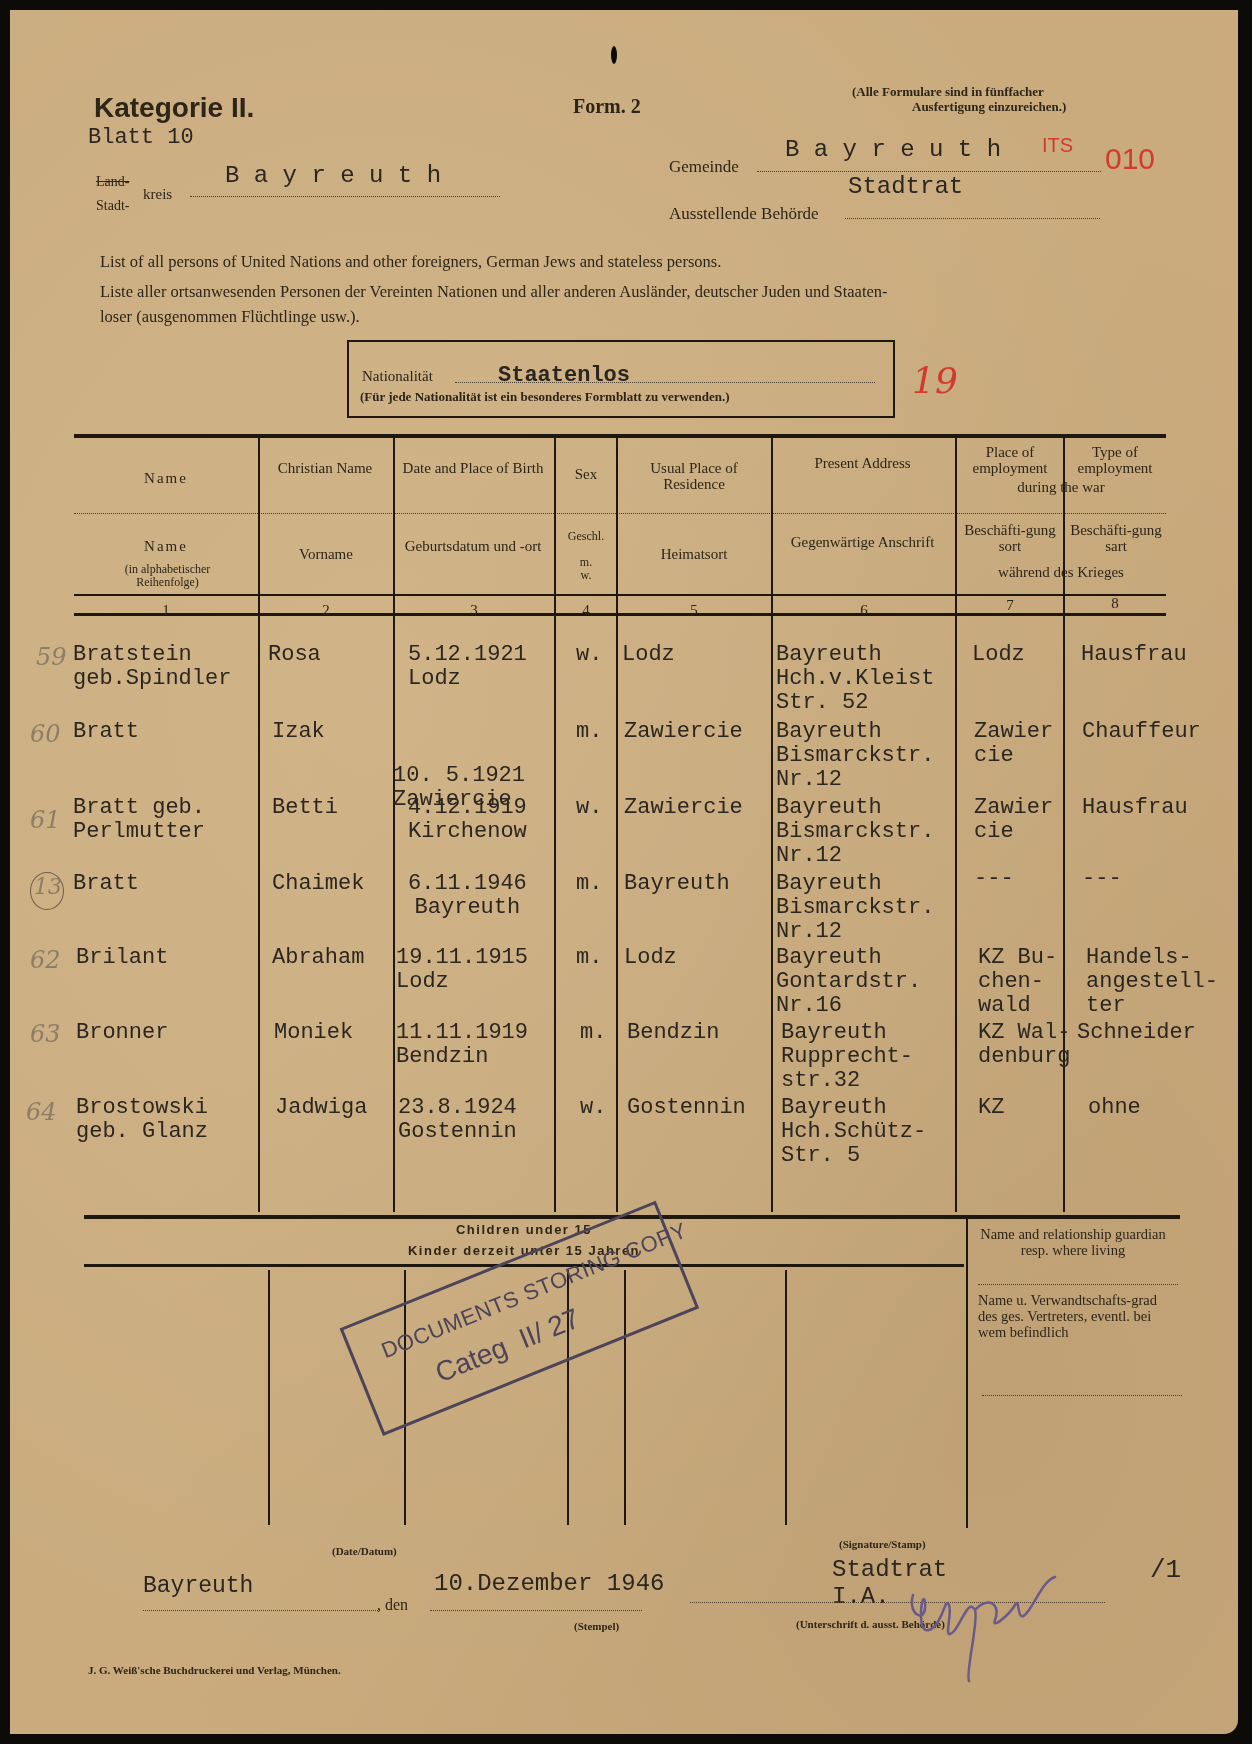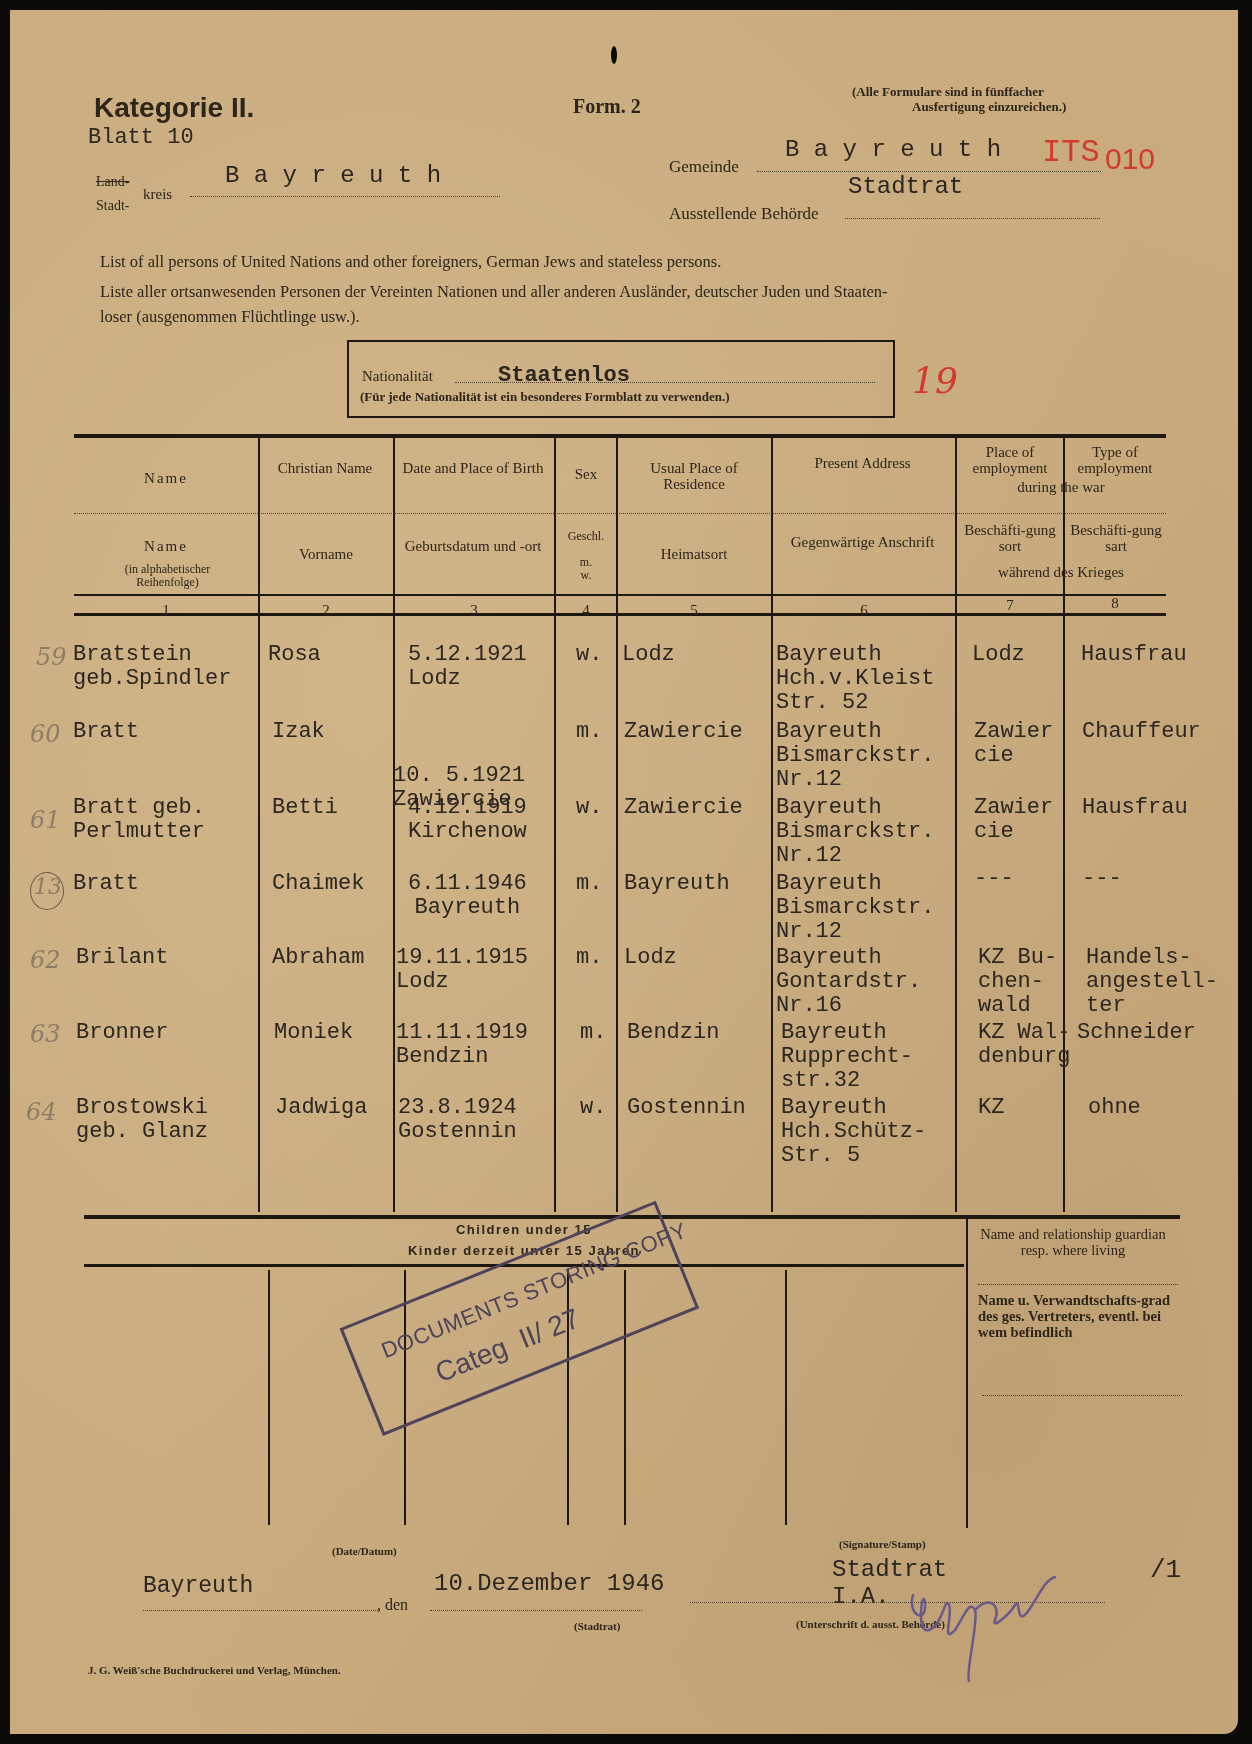--- a/index.html
+++ b/index.html
@@ -41,21 +41,21 @@
 
 <div class="abs print" style="left:96px;top:174px;font-size:14px;text-decoration:line-through;">Land-</div>
 <div class="abs print" style="left:143px;top:186px;font-size:15px;">kreis</div>
 <div class="abs print" style="left:96px;top:198px;font-size:14px;">Stadt-</div>
 <div class="abs dots" style="left:190px;top:196px;width:310px;"></div>
 <div class="abs type" style="left:225px;top:162px;font-size:24px;">B a y r e u t h</div>
 
 <div class="abs print" style="left:669px;top:157px;font-size:17px;">Gemeinde</div>
 <div class="abs dots" style="left:757px;top:171px;width:344px;"></div>
 <div class="abs type" style="left:785px;top:136px;font-size:24px;">B a y r e u t h</div>
-<div class="abs red" style="left:1042px;top:134px;font-family:Liberation Mono, monospace;font-size:32px;">ITS</div>
+<div class="abs red" style="left:1042px;top:134px;font-family:Liberation Sans, sans-serif;font-size:20px;">ITS</div>
 <div class="abs red" style="left:1105px;top:142px;font-family:'Liberation Sans',sans-serif;font-size:30px;">010</div>
 <div class="abs type" style="left:848px;top:173px;font-size:24px;">Stadtrat</div>
 <div class="abs print" style="left:669px;top:204px;font-size:17px;">Ausstellende Behörde</div>
 <div class="abs dots" style="left:845px;top:218px;width:255px;"></div>
 
 <div class="abs print" style="left:100px;top:252px;font-size:16.5px;">List of all persons of United Nations and other foreigners, German Jews and stateless persons.</div>
 <div class="abs print" style="left:100px;top:282px;font-size:16.5px;">Liste aller ortsanwesenden Personen der Vereinten Nationen und aller anderen Ausländer, deutscher Juden und Staaten-</div>
 <div class="abs print" style="left:100px;top:307px;font-size:16.5px;">loser (ausgenommen Flüchtlinge usw.).</div>
 
 <div class="abs" style="left:347px;top:340px;width:544px;height:74px;border:2px solid #1e1810;"></div>
@@ -220,35 +220,35 @@
 <div class="hdr bold" style="left:84px;top:1243px;width:880px;font-family:'Liberation Sans',sans-serif;font-size:13px;letter-spacing:1.5px;">Kinder derzeit unter 15 Jahren</div>
 <div class="hline" style="left:84px;top:1264px;width:880px;height:3px;"></div>
 <div class="vline" style="left:966px;top:1218px;height:310px;"></div>
 <div class="vline" style="left:268px;top:1270px;height:255px;"></div>
 <div class="vline" style="left:404px;top:1270px;height:255px;"></div>
 <div class="vline" style="left:567px;top:1270px;height:255px;"></div>
 <div class="vline" style="left:624px;top:1270px;height:255px;"></div>
 <div class="vline" style="left:785px;top:1270px;height:255px;"></div>
 <div class="hdr" style="left:978px;top:1226px;width:190px;font-size:14.5px;">Name and relationship guardian resp. where living</div>
 <div class="abs dots" style="left:978px;top:1284px;width:200px;"></div>
-<div class="hdr" style="left:978px;top:1292px;width:200px;font-size:14.5px;text-align:left;font-weight:bold;">Name u. Verwandtschafts-grad des ges. Vertreters, eventl. bei wem befindlich</div>
+<div class="hdr" style="left:978px;top:1292px;width:200px;font-size:14.5px;text-align:left;">Name u. Verwandtschafts-grad des ges. Vertreters, eventl. bei wem befindlich</div>
 <div class="abs dots" style="left:982px;top:1395px;width:200px;"></div>
 
 <div class="stamp">
   <div style="position:absolute;left:28px;top:22px;font-size:22px;letter-spacing:0.5px;white-space:nowrap;">DOCUMENTS STORING COPY</div>
   <div style="position:absolute;left:70px;top:60px;font-size:28px;white-space:pre;">Categ  II/ 27</div>
 </div>
 
 <div class="abs print" style="left:332px;top:1545px;font-size:11px;font-weight:bold;">(Date/Datum)</div>
 <div class="abs type" style="left:143px;top:1573px;font-size:23px;">Bayreuth</div>
 <div class="abs dots" style="left:143px;top:1610px;width:235px;"></div>
 <div class="abs print" style="left:377px;top:1596px;font-size:16px;">, den</div>
 <div class="abs type" style="left:434px;top:1570px;font-size:24px;">10.Dezember 1946</div>
 <div class="abs dots" style="left:430px;top:1610px;width:212px;"></div>
-<div class="abs print" style="left:574px;top:1620px;font-size:11px;font-weight:bold;">(Stadtrat)</div>
+<div class="abs print" style="left:574px;top:1620px;font-size:11px;font-weight:bold;">(Stempel)</div>
 
 <div class="abs print" style="left:839px;top:1538px;font-size:11px;font-weight:bold;">(Signature/Stamp)</div>
 <div class="abs type" style="left:832px;top:1556px;font-size:24px;">Stadtrat</div>
 <div class="abs type" style="left:832px;top:1583px;font-size:24px;">I.A.</div>
 <div class="abs dots" style="left:690px;top:1602px;width:415px;"></div>
 <div class="abs print" style="left:796px;top:1618px;font-size:11px;font-weight:bold;">(Unterschrift d. ausst. Behörde)</div>
 <svg class="abs" style="left:905px;top:1575px;" width="180" height="110" viewBox="0 0 180 110">
   <path d="M8 20 C 2 40, 22 50, 20 28 C 18 10, 10 60, 24 55 C 38 50, 40 20, 44 30 C 48 40, 36 70, 50 55 C 60 40, 64 25, 70 35 C 74 45, 60 100, 64 106 M70 35 C 84 20, 96 30, 90 45 C 86 55, 104 40, 110 30 C 116 20, 110 55, 124 35 C 134 20, 140 5, 150 2" fill="none" stroke="#6a5a8a" stroke-width="2.5" stroke-linecap="round"></path>
 </svg>
 <div class="abs type" style="left:1150px;top:1555px;font-size:26px;">/1</div>

